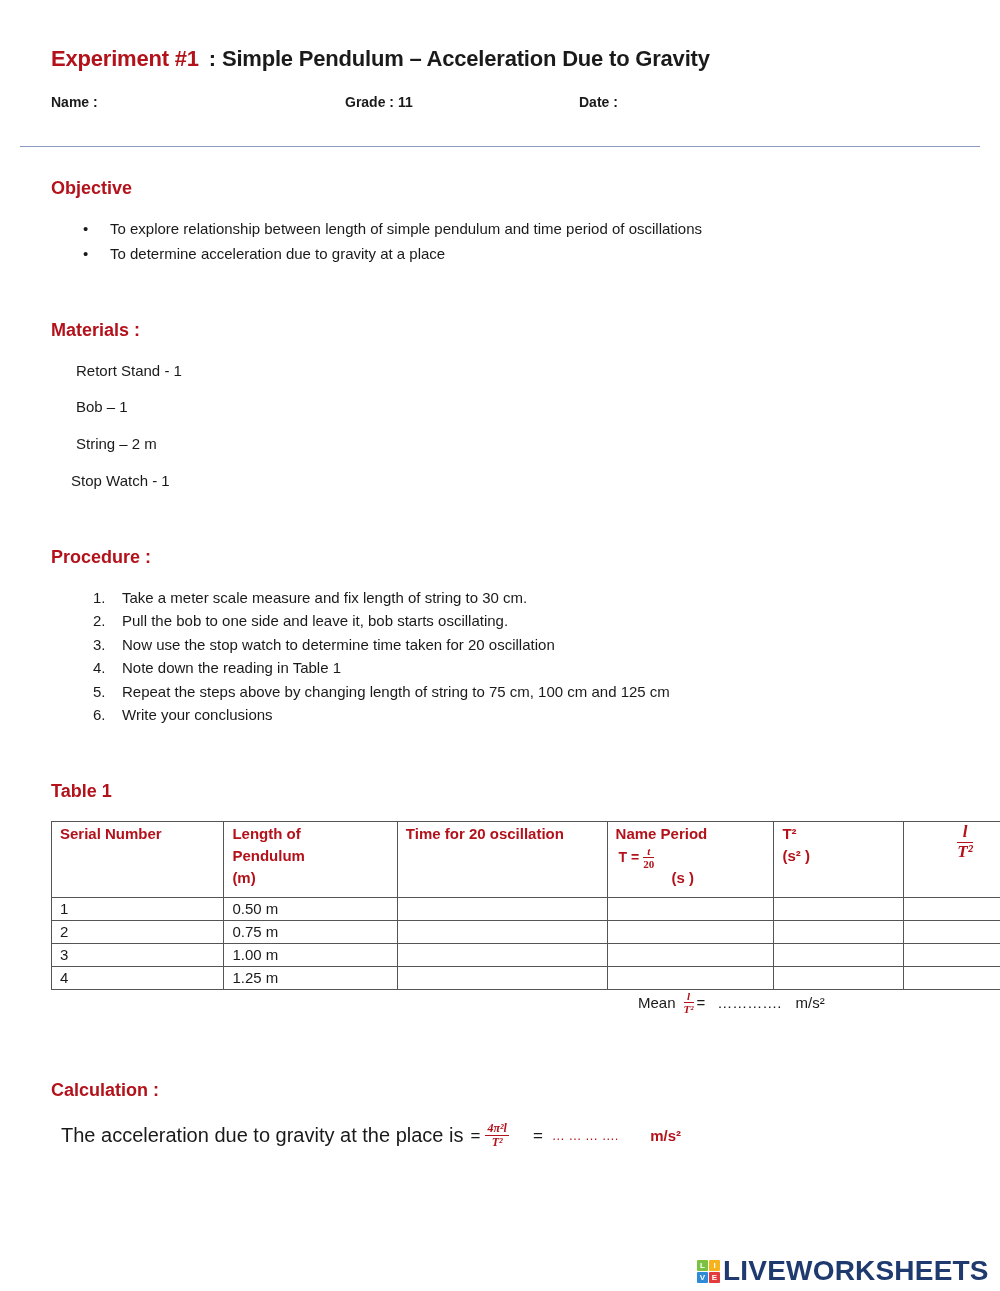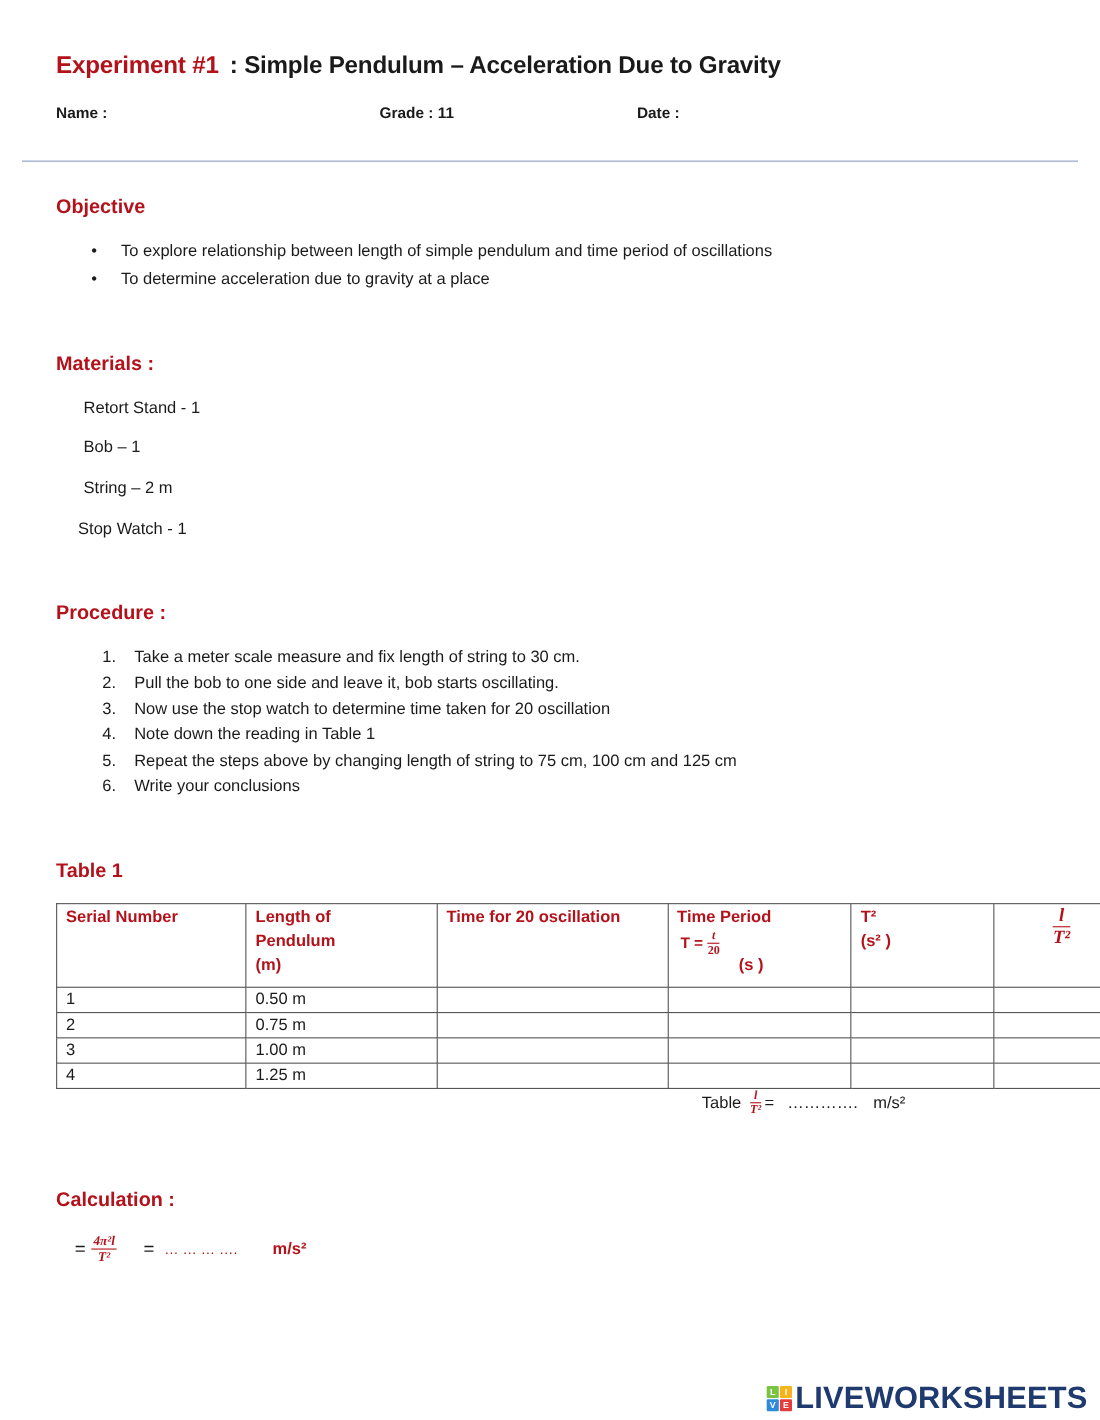--- a/index.html
+++ b/index.html
@@ -76,21 +76,21 @@
   <tbody>
       <tr>
     <th><span>Serial Number</span></th>
     <th>
       <div>Length of</div>
       <div>Pendulum</div>
       <div>(m)</div>
     </th>
     <th><span>Time for 20 oscillation</span></th>
     <th>
-      <div>Time Period</div>
+      <div>Name Period</div>
       <div style="padding-left:3px; line-height:18px;">
         <span style="font-size:14px;">T =</span>
         <span class="frac" style="font-size:11px; font-weight:bold;"><span class="n">t</span><span class="d" style="font-style:normal;">20</span></span>
       </div>
       <div style="padding-left:56px; line-height:16px;">(s )</div>
     </th>
     <th>
       <div>T²</div>
       <div>(s² )</div>
     </th>
@@ -127,32 +127,33 @@
     <td>1.25 m</td>
     <td></td>
     <td></td>
     <td></td>
     <td></td>
   </tr>
 </tbody>
   </table>
 
 <div class="abs" style="left:638px; top:990px; font-size:15px; display:flex; align-items:center; white-space:nowrap;">
-  <span>Table</span>
+  <span>Mean</span>
   <span class="frac red" style="font-size:11px; font-weight:bold; margin:0 3px 0 8px;">
       <span class="n">l</span>
       <span class="d">T²</span>
     </span>
   <span>=</span>
   <span style="margin-left:12px;">………….</span>
   <span style="margin-left:14px;">m/s²</span>
 </div>
 
 <div class="abs section" style="top:1080px;">Calculation :</div>
 <div class="abs" style="left:61px; top:1122px; display:flex; align-items:center; white-space:nowrap;">
+  <span style="font-size:20px;">The acceleration due to gravity at the place is</span>
   <span style="font-size:17px; margin-left:7px;">=</span>
   <span class="frac red" style="font-size:12px; font-weight:bold; margin-left:5px;">
       <span class="n">4π²l</span>
       <span class="d">T²</span>
     </span>
   <span style="font-size:17px; margin-left:24px;">=</span>
   <span class="red" style="font-size:13px; margin-left:9px;">… … … ….</span>
   <span class="red" style="font-size:15px; font-weight:bold; margin-left:32px;">m/s²</span>
 </div>
 

